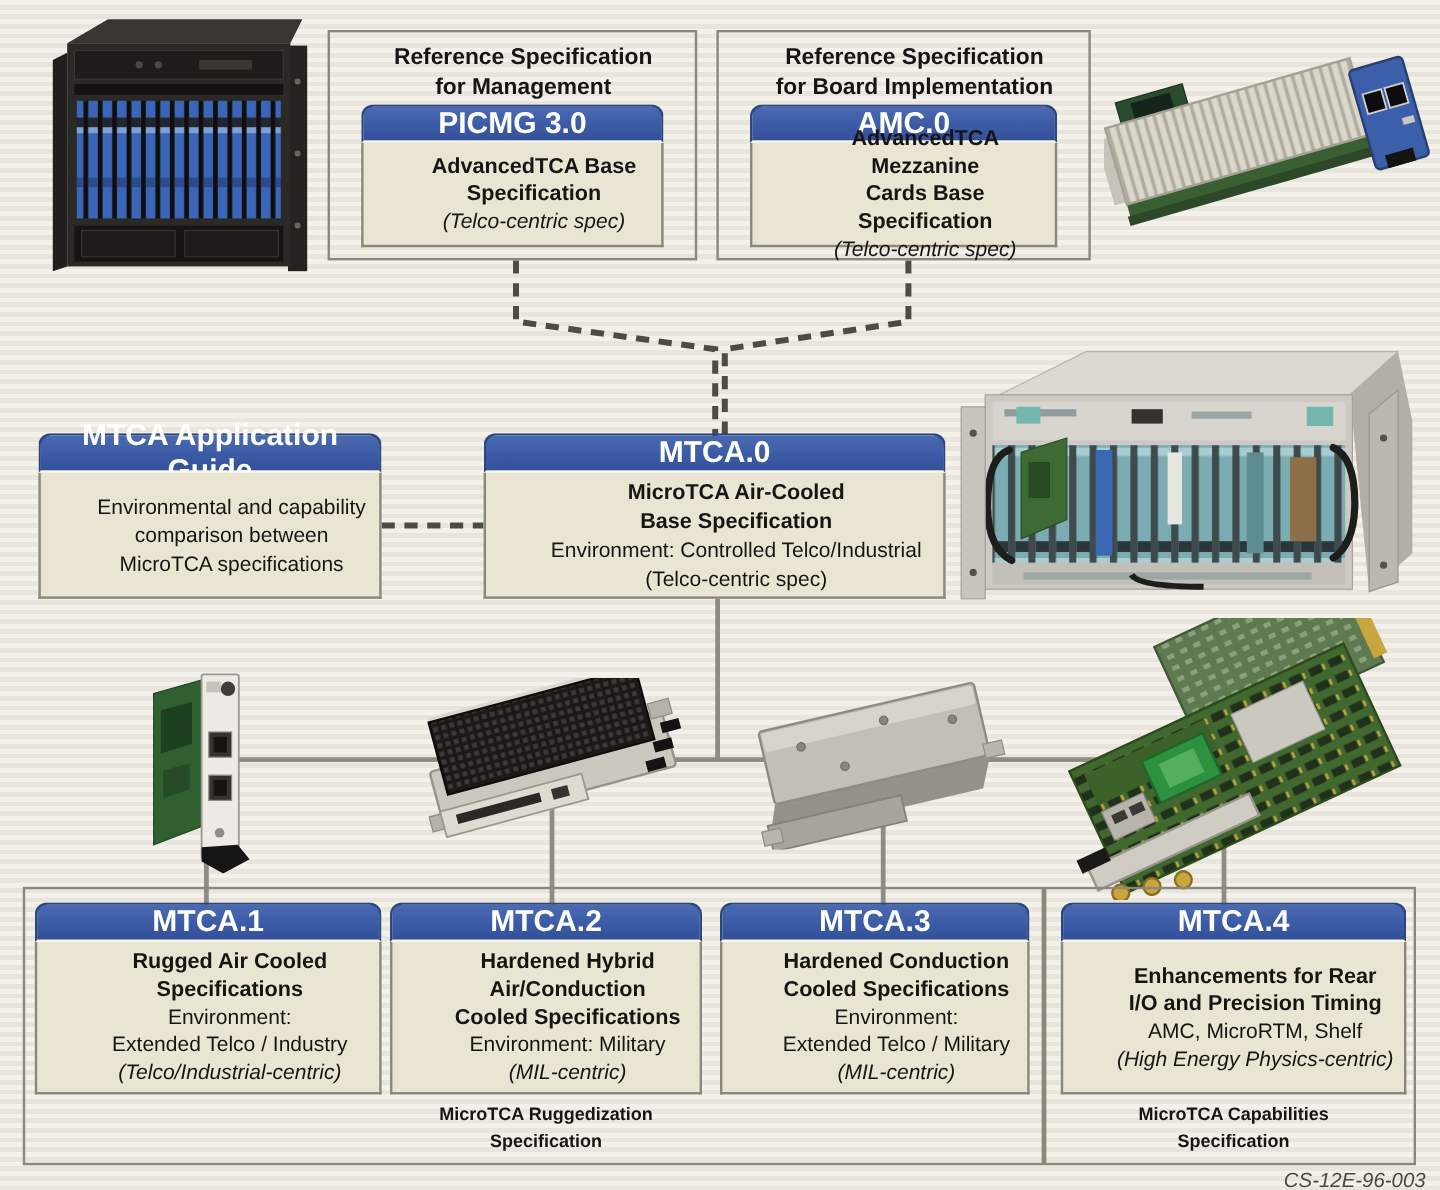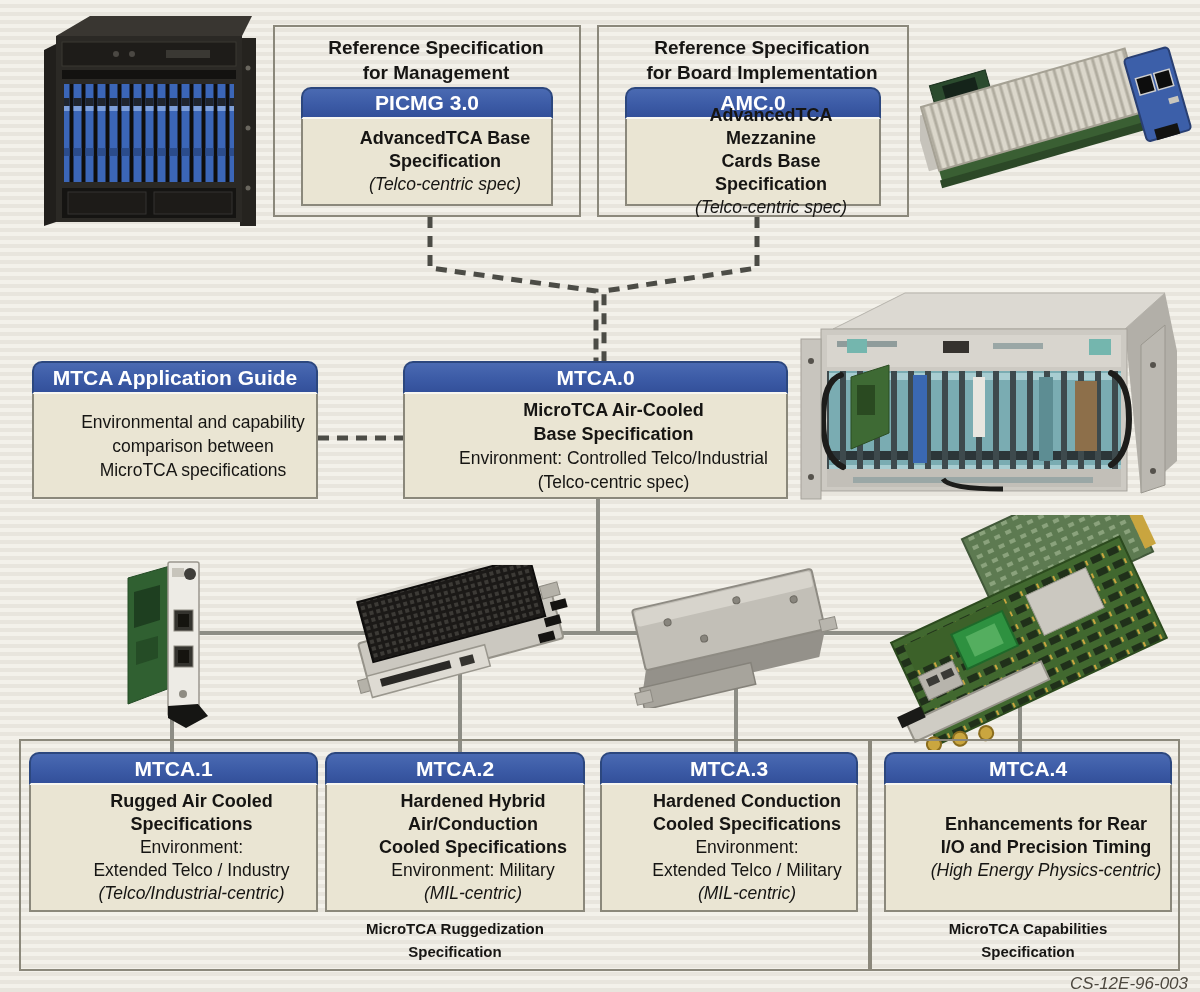--- a/index.html
+++ b/index.html
@@ -9,21 +9,21 @@
     font-family:"Liberation Sans",sans-serif;color:#161513;
   }
   svg.lines{position:absolute;left:0;top:0;z-index:1;}
   svg.ph{position:absolute;z-index:2;}
   .group{position:absolute;border:2px solid #8b887b;box-sizing:border-box;z-index:3;}
   .outer{position:absolute;border:2px solid #8b887b;box-sizing:border-box;z-index:4;}
   .specbox{position:absolute;z-index:4;}
   .otitle{padding-top:8px;font-weight:bold;font-size:19px;line-height:25px;text-align:center;margin-left:18px;}
   .hdr{
     background:linear-gradient(180deg,#4a6ab2 0%,#3c5ba6 55%,#33509a 100%);
-    color:#fff;font-weight:bold;font-size:21px;text-align:center;
+    color:#fff;font-weight:bold;font-size:25px;text-align:center;
     border:2px solid #2c477e;border-bottom:2px solid #f8f7f1;
     border-radius:10px 10px 0 0;box-sizing:border-box;
     display:flex;align-items:center;justify-content:center;
   }
   .bdy{
     background:#eae5d3;border:2px solid #8b887b;border-top:none;box-sizing:border-box;
     text-align:center;display:flex;flex-direction:column;justify-content:center;
     font-size:17.5px;line-height:23px;padding-left:36px;
   }
   .hdr-in{position:absolute;left:26px;right:26px;top:60px;height:32px;}
@@ -307,20 +307,21 @@
       <div>Extended Telco / Military</div>
       <div class="i">(MIL-centric)</div>
     </div>
   </div>
 
   <div class="specbox" style="left:884px;top:752px;width:288px;height:160px">
     <div class="hdr hdr-top">MTCA.4</div>
     <div class="bdy bdy-rest">
       <div class="b">Enhancements for Rear</div>
       <div class="b">I/O and Precision Timing</div>
+      <div>AMC, MicroRTM, Shelf</div>
       <div class="i">(High Energy Physics-centric)</div>
     </div>
   </div>
 
   <div class="caption" style="left:250px;top:917px;width:410px">
     <div>MicroTCA Ruggedization</div>
     <div>Specification</div>
   </div>
   <div class="caption" style="left:884px;top:917px;width:288px">
     <div>MicroTCA Capabilities</div>

